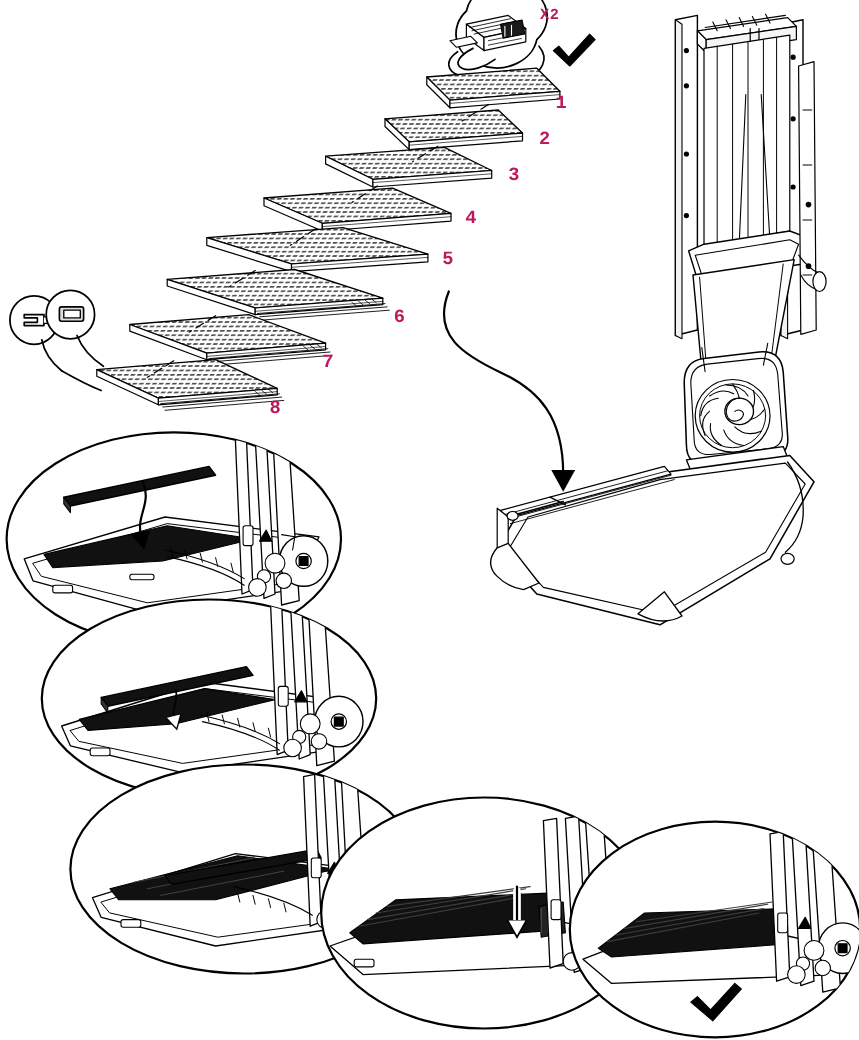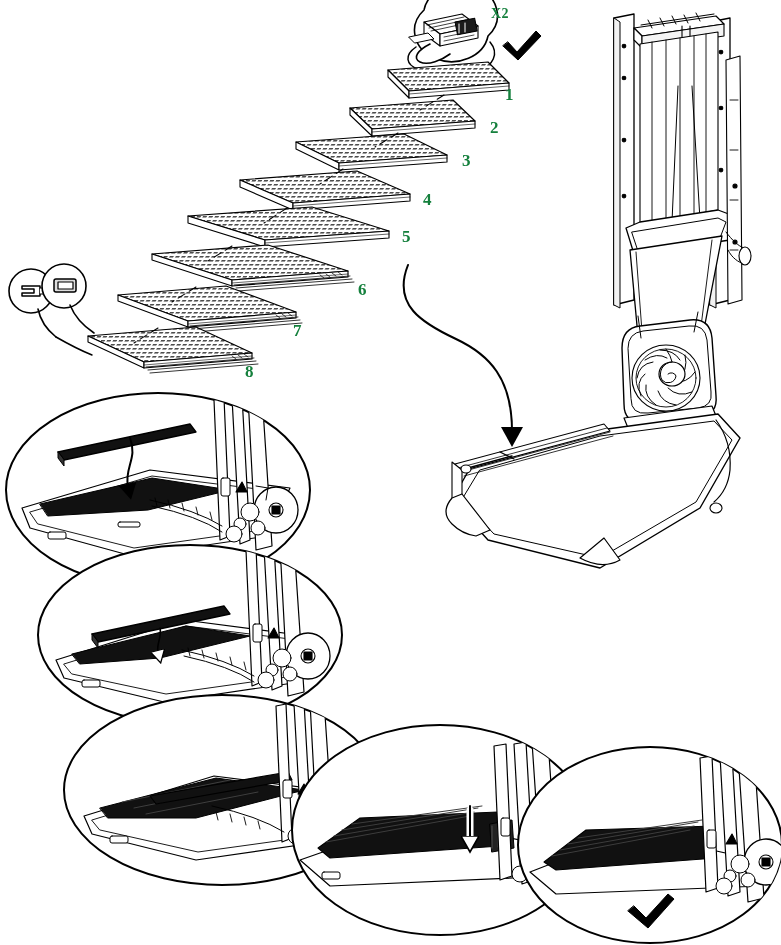--- a/index.html
+++ b/index.html
@@ -1,22 +1,22 @@
 <!DOCTYPE html>
 <html><head>
 <meta charset="utf-8">
 <title>Slat Installation Diagram</title>
 <style>
   html,body{margin:0;padding:0;background:#ffffff;}
   body{width:781px;height:945px;position:relative;overflow:hidden;
        font-family:"Liberation Sans",sans-serif;color:#000;}
   #stage{position:absolute;left:0;top:0;width:781px;height:945px;}
   #stage svg{position:absolute;left:0;top:0;width:781px;height:945px;display:block;}
-  .lbl{position:absolute;font-family:Liberation Serif, serif;font-weight:bold;
-       color:#15803d;line-height:1;white-space:nowrap;}
+  .lbl{position:absolute;font-family:Liberation Mono, monospace;font-weight:bold;
+       color:#be185d;line-height:1;white-space:nowrap;}
   .num{font-size:17px;}
   .x2{font-size:14px;letter-spacing:0.3px;}
 </style>
 </head>
 <body>
 
 <div id="stage">
 
   <svg id="art" viewBox="0 0 781 945" xmlns="http://www.w3.org/2000/svg">
     <defs>

